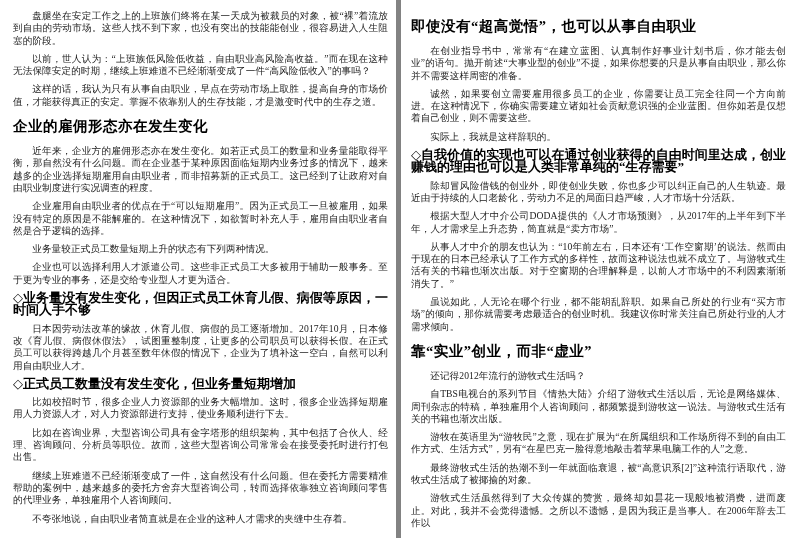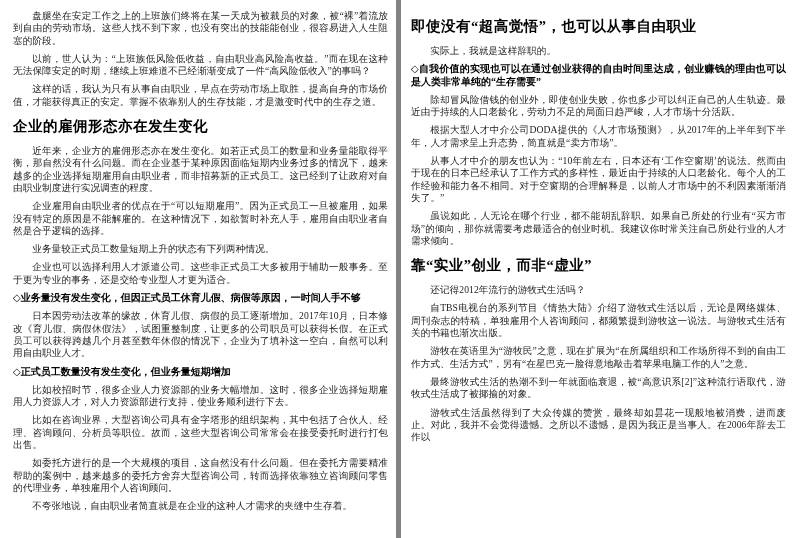--- a/index.html
+++ b/index.html
@@ -40,21 +40,21 @@
   }
   .heading {
     font-size: 14.5px;
     font-weight: bold;
     text-align: left;
     color: #000000;
     margin: 9px 0 9px 0;
     letter-spacing: 0.5px;
   }
   .subheading {
-    font-size: 10px;
+    font-size: 13px;
     font-weight: bold;
     color: #000000;
     text-align: justify;
     line-height: 12.3px;
     margin: 4px 0 6px 0;
   }
 </style>
 </head>
 <body>
 
@@ -67,33 +67,35 @@
     <div class="heading">企业的雇佣形态亦在发生变化</div>
     <div class="para">近年来，企业方的雇佣形态亦在发生变化。如若正式员工的数量和业务量能取得平衡，那自然没有什么问题。而在企业基于某种原因面临短期内业务过多的情况下，越来越多的企业选择短期雇用自由职业者，而非招募新的正式员工。这已经到了让政府对自由职业制度进行实况调查的程度。</div>
     <div class="para">企业雇用自由职业者的优点在于“可以短期雇用”。因为正式员工一旦被雇用，如果没有特定的原因是不能解雇的。在这种情况下，如欲暂时补充人手，雇用自由职业者自然是合乎逻辑的选择。</div>
     <div class="para">业务量较正式员工数量短期上升的状态有下列两种情况。</div>
     <div class="para">企业也可以选择利用人才派遣公司。这些非正式员工大多被用于辅助一般事务。至于更为专业的事务，还是交给专业型人才更为适合。</div>
     <div class="subheading">◇业务量没有发生变化，但因正式员工休育儿假、病假等原因，一时间人手不够</div>
     <div class="para">日本因劳动法改革的缘故，休育儿假、病假的员工逐渐增加。2017年10月，日本修改《育儿假、病假休假法》，试图重整制度，让更多的公司职员可以获得长假。在正式员工可以获得跨越几个月甚至数年休假的情况下，企业为了填补这一空白，自然可以利用自由职业人才。</div>
     <div class="subheading">◇正式员工数量没有发生变化，但业务量短期增加</div>
     <div class="para">比如校招时节，很多企业人力资源部的业务大幅增加。这时，很多企业选择短期雇用人力资源人才，对人力资源部进行支持，使业务顺利进行下去。</div>
     <div class="para">比如在咨询业界，大型咨询公司具有金字塔形的组织架构，其中包括了合伙人、经理、咨询顾问、分析员等职位。故而，这些大型咨询公司常常会在接受委托时进行打包出售。</div>
-    <div class="para">如委托方进行的是一个大规模的项目，这自然没有什么问题。但在委托方需要精准帮助的案例中，越来越多的委托方舍弃大型咨询公司，转而选择依靠独立咨询顾问零售的代理业务，单独雇用个人咨询顾问。</div>
+    <div class="para">继续上班难道不已经渐渐变成了一件，这自然没有什么问题。但在委托方需要精准帮助的案例中，越来越多的委托方舍弃大型咨询公司，转而选择依靠独立咨询顾问零售的代理业务，单独雇用个人咨询顾问。</div>
     <div class="para">不夸张地说，自由职业者简直就是在企业的这种人才需求的夹缝中生存着。</div>
   </div>
 
   <div class="gutter"></div>
 
   <div class="page page-right">
     <div class="heading">即使没有“超高觉悟”，也可以从事自由职业</div>
+    <div class="para">在创业指导书中，常常有“在建立蓝图、认真制作好事业计划书后，你才能去创业”的语句。抛开前述“大事业型的创业”不提，如果你想要的只是从事自由职业，那么你并不需要这样周密的准备。</div>
+    <div class="para">诚然，如果要创立需要雇用很多员工的企业，你需要让员工完全往同一个方向前进。在这种情况下，你确实需要建立诸如社会贡献意识强的企业蓝图。但你如若是仅想着自己创业，则不需要这些。</div>
     <div class="para">实际上，我就是这样辞职的。</div>
     <div class="subheading">◇自我价值的实现也可以在通过创业获得的自由时间里达成，创业赚钱的理由也可以是人类非常单纯的“生存需要”</div>
     <div class="para">除却冒风险借钱的创业外，即使创业失败，你也多少可以纠正自己的人生轨迹。最近由于持续的人口老龄化，劳动力不足的局面日趋严峻，人才市场十分活跃。</div>
     <div class="para">根据大型人才中介公司DODA提供的《人才市场预测》，从2017年的上半年到下半年，人才需求呈上升态势，简直就是“卖方市场”。</div>
-    <div class="para">从事人才中介的朋友也认为：“10年前左右，日本还有‘工作空窗期’的说法。然而由于现在的日本已经承认了工作方式的多样性，最近由于持续的人口老龄化。每个人的工作经验和能力各不相同。对于空窗期的合理解释是，以前人才市场中的不利因素渐渐消失了。”</div>
+    <div class="para">从事人才中介的朋友也认为：“10年前左右，日本还有‘工作空窗期’的说法。然而由于现在的日本已经承认了工作方式的多样性，故而这种说法也就不成立了。与游牧式生活有关的书籍也渐次出版。对于空窗期的合理解释是，以前人才市场中的不利因素渐渐消失了。”</div>
     <div class="para">虽说如此，人无论在哪个行业，都不能胡乱辞职。如果自己所处的行业有“买方市场”的倾向，那你就需要考虑最适合的创业时机。我建议你时常关注自己所处行业的人才需求倾向。</div>
     <div class="heading">靠“实业”创业，而非“虚业”</div>
     <div class="para">还记得2012年流行的游牧式生活吗？</div>
     <div class="para">自TBS电视台的系列节目《情热大陆》介绍了游牧式生活以后，无论是网络媒体、周刊杂志的特稿，单独雇用个人咨询顾问，都频繁提到游牧这一说法。与游牧式生活有关的书籍也渐次出版。</div>
     <div class="para">游牧在英语里为“游牧民”之意，现在扩展为“在所属组织和工作场所得不到的自由工作方式、生活方式”，另有“在星巴克一脸得意地敲击着苹果电脑工作的人”之意。</div>
     <div class="para">最终游牧式生活的热潮不到一年就面临衰退，被“高意识系[2]”这种流行语取代，游牧式生活成了被揶揄的对象。</div>
     <div class="para">游牧式生活虽然得到了大众传媒的赞赏，最终却如昙花一现般地被消费，进而废止。对此，我并不会觉得遗憾。之所以不遗憾，是因为我正是当事人。在2006年辞去工作以</div>
   </div>
 
 </div>

